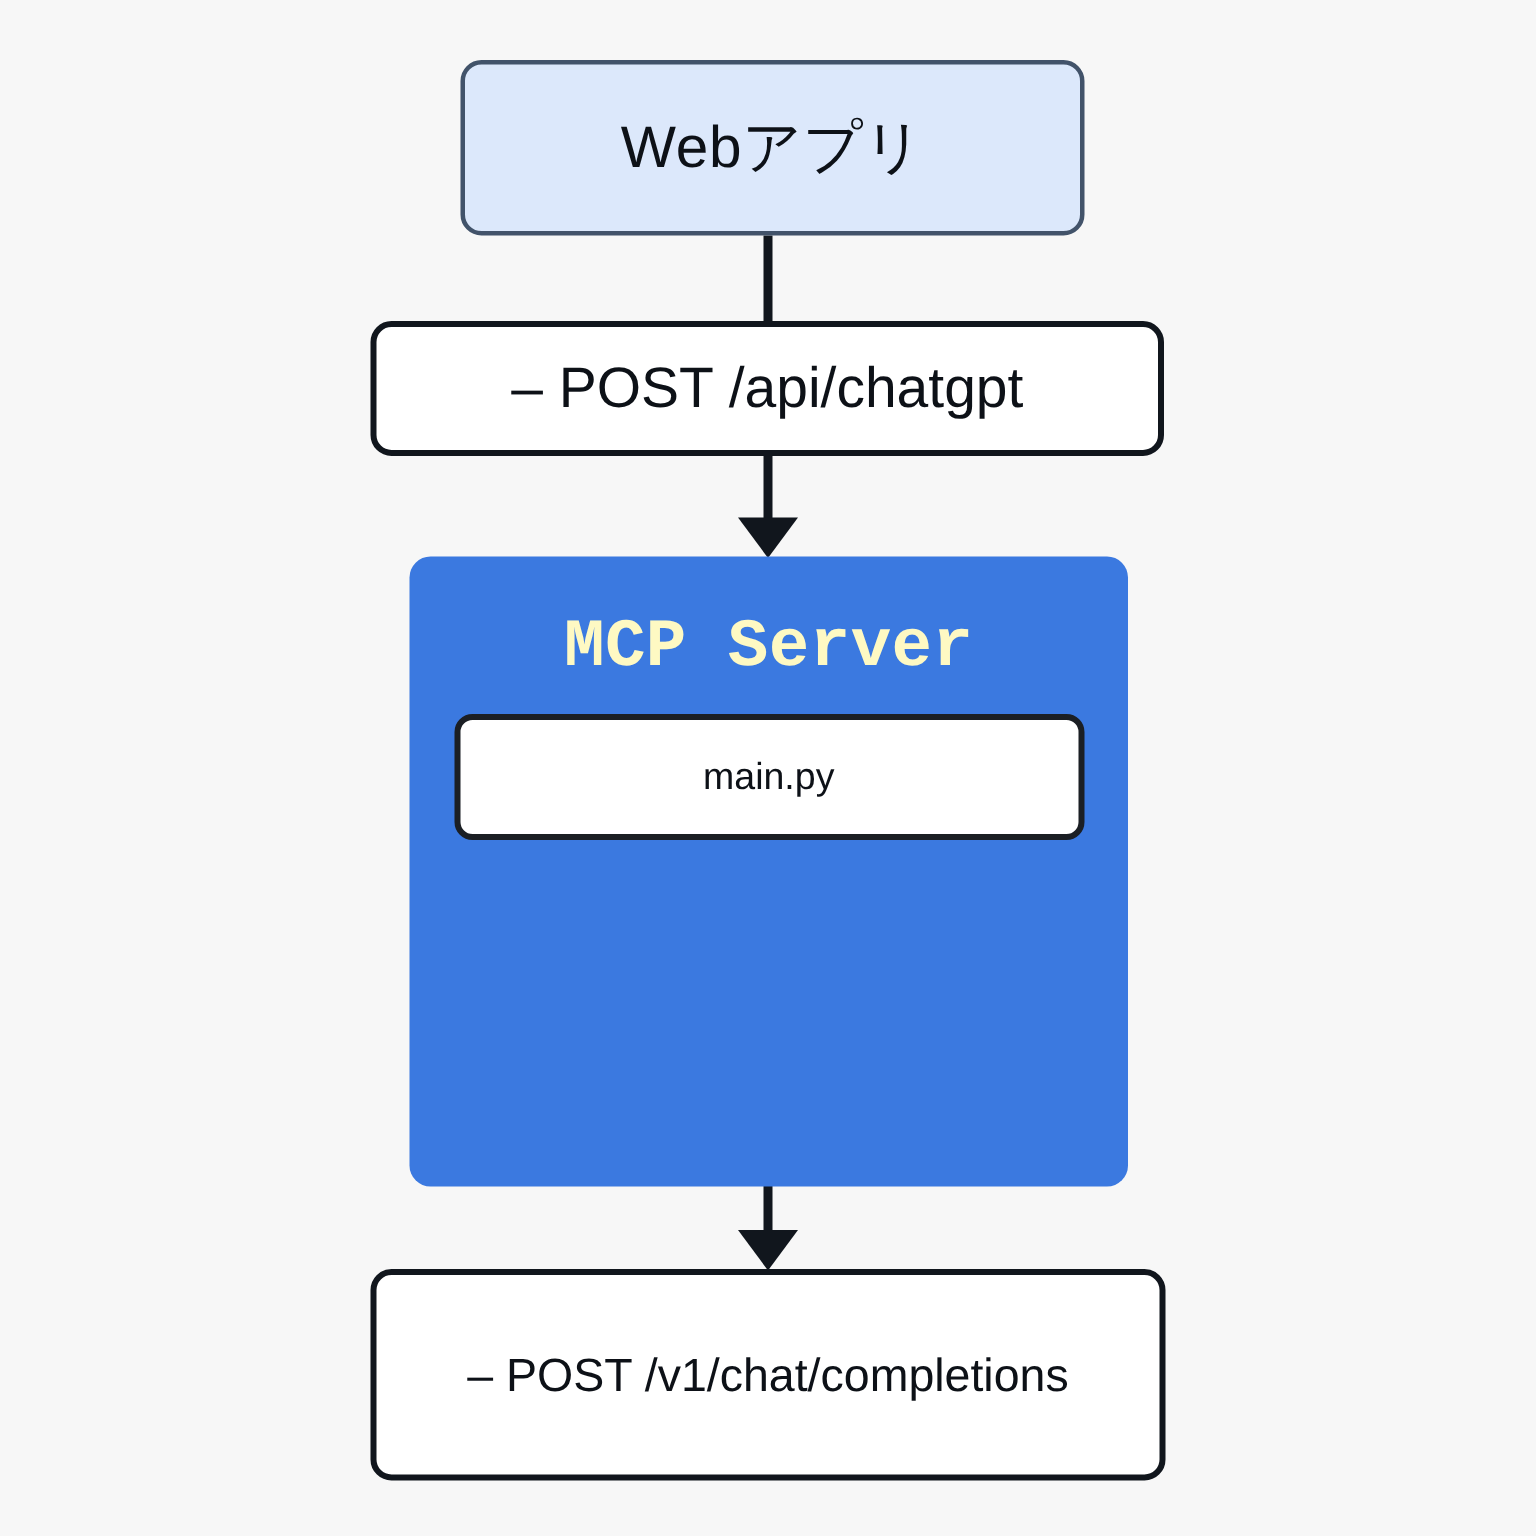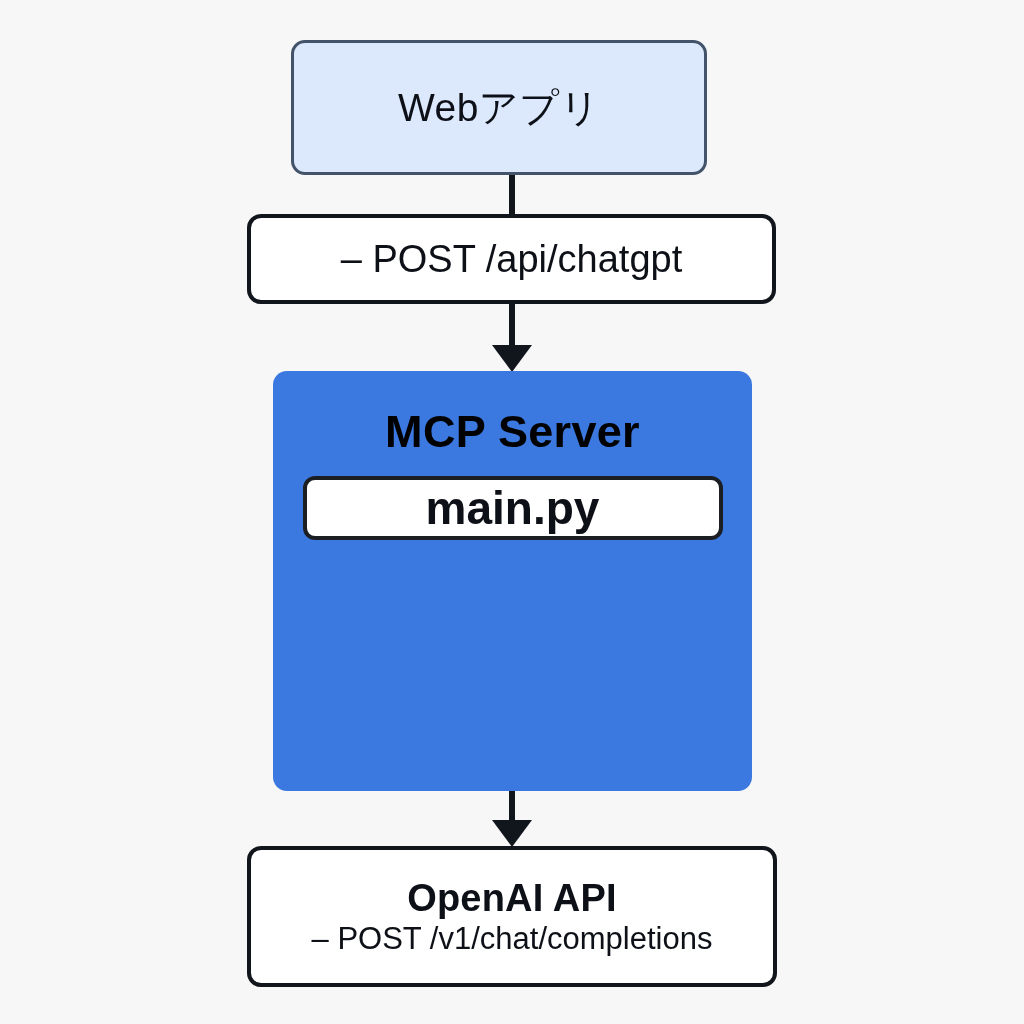--- a/index.html
+++ b/index.html
@@ -27,24 +27,24 @@
     display: flex;
     flex-direction: column;
     align-items: center;
     justify-content: center;
     text-align: center;
     color: #0d1117;
   }
 
   
   .node-web {
-    left: 291px;
+    left: 307px;
     top: 40px;
     width: 416px;
-    height: 135px;
+    height: 117px;
     background: #dce8fb;
     border: 3px solid #42536a;
     border-radius: 14px;
   }
   .node-web .node-title {
     font-size: 39px;
     font-weight: 400;
     letter-spacing: 0.5px;
     line-height: 1;
   }
@@ -74,47 +74,48 @@
     left: 273px;
     top: 371px;
     width: 479px;
     height: 420px;
     background: #3b79e0;
     border-radius: 14px;
     justify-content: flex-start;
     padding-top: 14px;
   }
   .mcp-heading {
-    color: #000000;
+    color: #fef9c3;
     font-size: 45px;
     font-weight: 700;
     letter-spacing: 0.3px;
     line-height: 1;
     margin: 24px 0 22px 0;
+    font-family: Liberation Mono, monospace;
   }
   .mcp-files {
     display: flex;
     flex-direction: column;
     gap: 7px;
     width: 100%;
     align-items: center;
   }
   .file-box {
     box-sizing: border-box;
     width: 420px;
-    height: 64px;
+    height: 84px;
     background: #ffffff;
     border: 4px solid #1b1f24;
     border-radius: 12px;
     display: flex;
     align-items: center;
     justify-content: center;
     color: #0d1117;
-    font-size: 46px;
-    font-weight: 700;
+    font-size: 25px;
+    font-weight: 400;
     line-height: 1;
   }
 
   
   .node-openai {
     left: 247px;
     top: 846px;
     width: 530px;
     height: 141px;
     gap: 6px;
@@ -168,17 +169,16 @@
   <div class="node node-mcp">
     <span class="mcp-heading">MCP Server</span>
     <div class="mcp-files">
       <div class="file-box">
         <span>main.py</span>
       </div>
     </div>
   </div>
 
   <div class="node node-white node-openai">
-    <span class="node-title">OpenAI API</span>
     <span class="node-sub">– POST /v1/chat/completions</span>
   </div>
 
 </div>
 
 </body></html>

